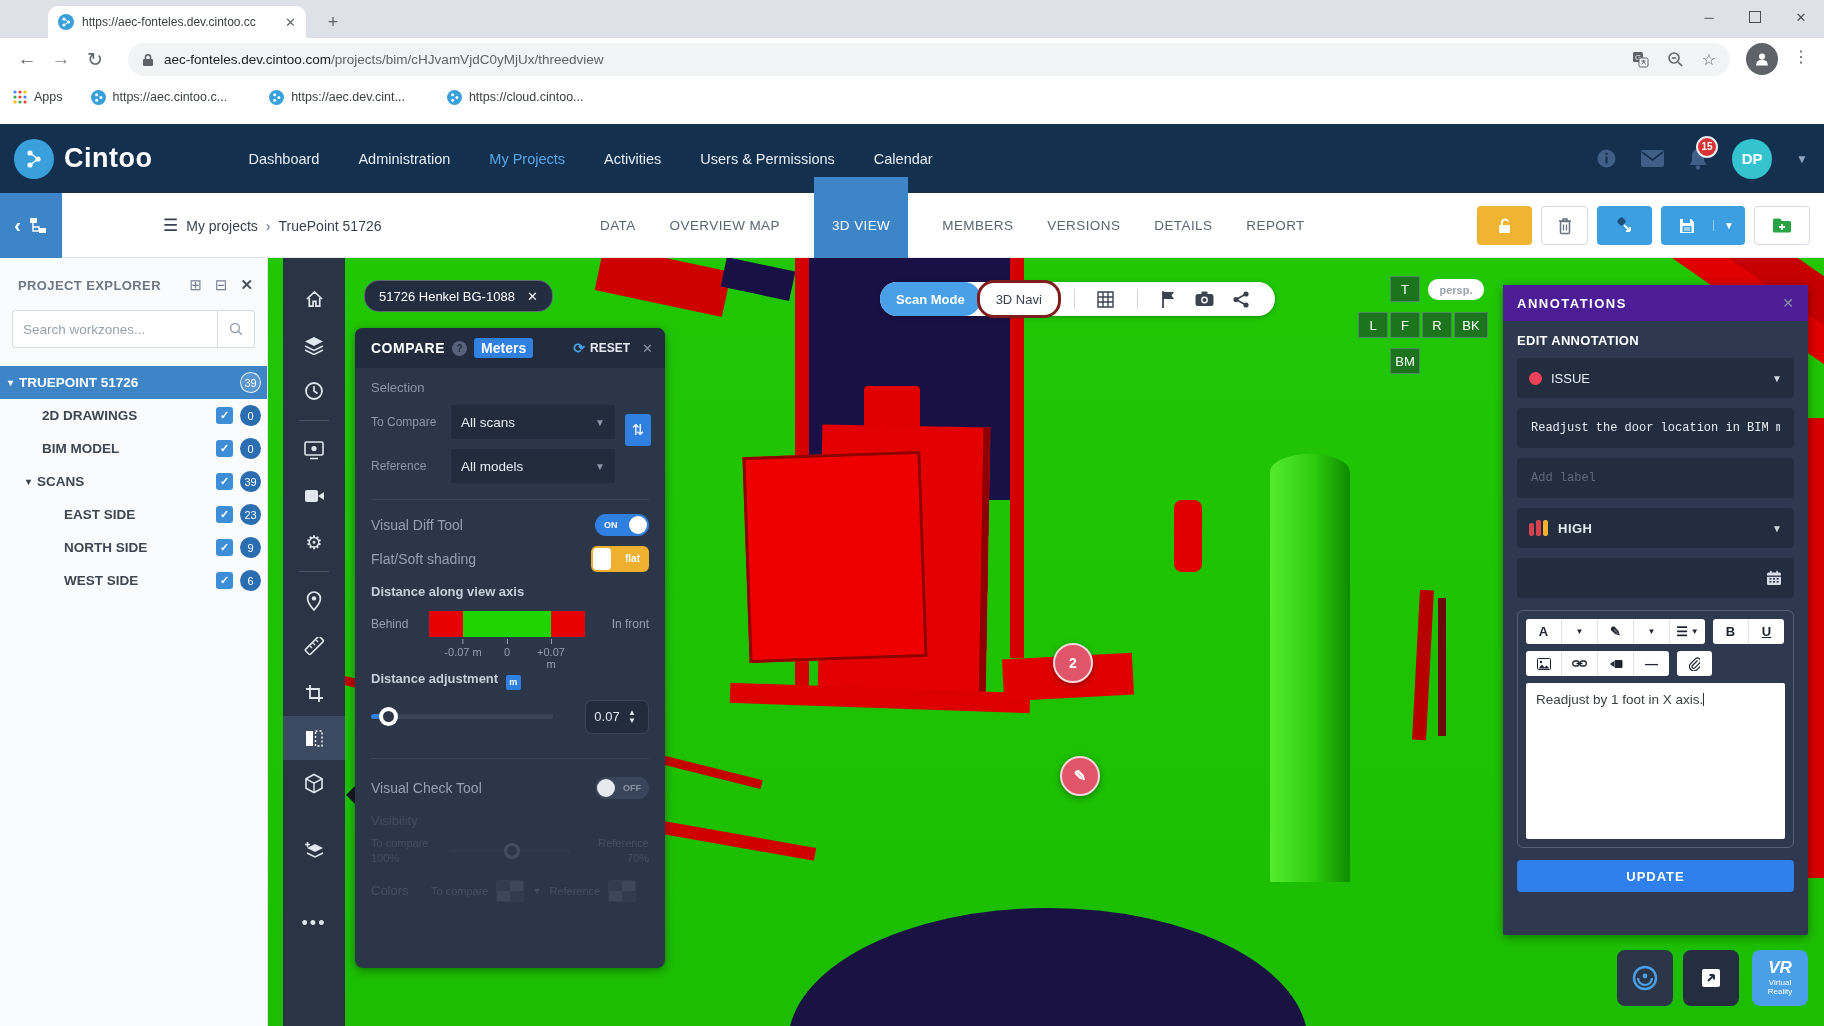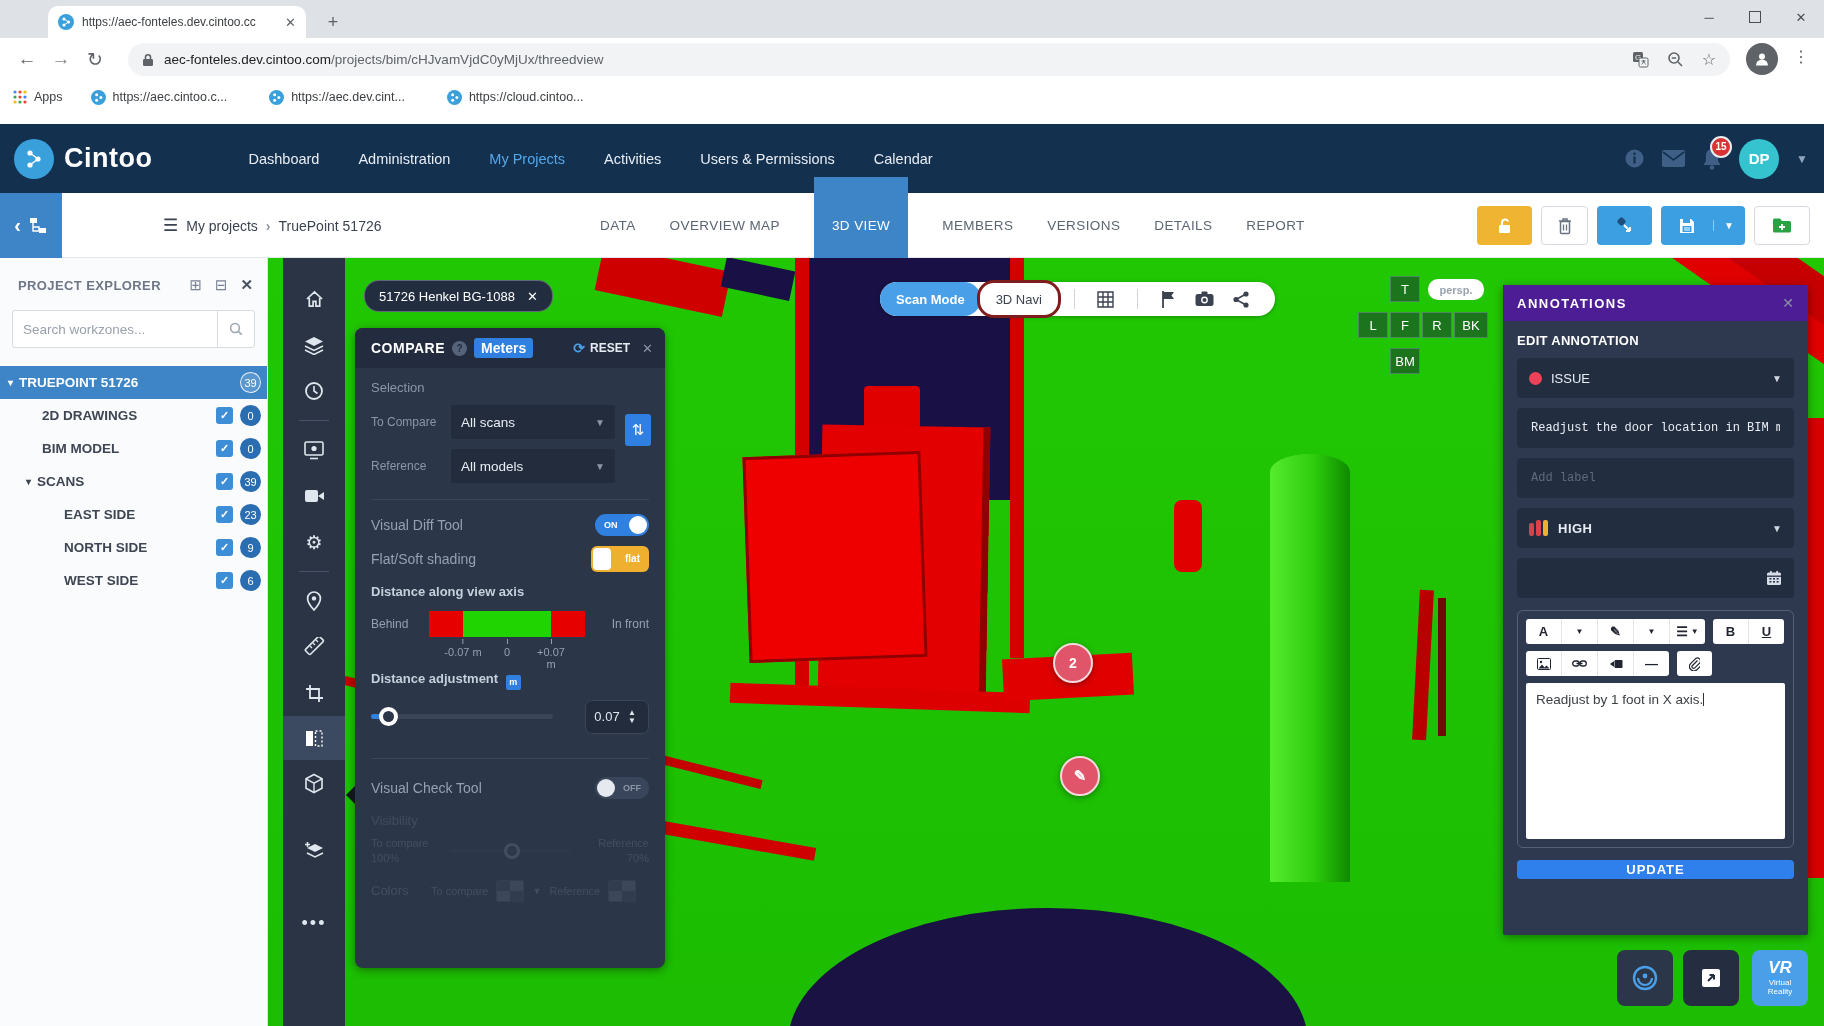--- a/index.html
+++ b/index.html
@@ -24,21 +24,21 @@
   .bookmarks{position:absolute;left:0;top:80px;width:1824px;height:44px;background:#fff;display:flex;align-items:flex-start}
   .bmrow{display:flex;align-items:center;height:30px;margin-top:2px}
   .bmitem{display:flex;align-items:center;gap:7px;font-size:12.5px;color:#3c4043;margin-right:42px}
   
   .appheader{position:absolute;left:0;top:124px;width:1824px;height:69px;background:#14304f;display:flex;align-items:center}
   .logo{width:40px;height:40px;border-radius:50%;background:#3aa0dc;margin-left:14px;display:flex;align-items:center;justify-content:center}
   .brand{color:#fff;font-size:27px;font-weight:bold;margin-left:10px;letter-spacing:.5px}
   .mainnav{display:flex;gap:39px;margin-left:96px}
   .mainnav span{color:#e8edf4;font-size:14.5px}
   .mainnav span.active{color:#54a7e8}
-  .hicons{margin-left:auto;display:flex;align-items:center;gap:17px;margin-right:16px;color:#3f5f86}
+  .hicons{margin-left:auto;display:flex;align-items:center;gap:24px;margin-right:16px;color:#3f5f86}
   .bellwrap{position:relative}
   .badge{position:absolute;top:-12px;right:-10px;width:22px;height:22px;border-radius:50%;background:#d93434;border:2px solid #e9eef3;color:#fff;font-size:10px;font-weight:bold;display:flex;align-items:center;justify-content:center;box-sizing:border-box}
   .dpavatar{width:40px;height:40px;border-radius:50%;background:#35c4cf;color:#fff;font-weight:bold;font-size:15px;display:flex;align-items:center;justify-content:center}
   .hchev{color:#8fa5bf;font-size:12px}
   
   .projectbar{position:absolute;left:0;top:193px;width:1824px;height:65px;background:#fff;border-bottom:1px solid #e4e7eb;box-sizing:border-box}
   .backblock{position:absolute;left:0;top:0;width:62px;height:65px;background:#3d85c6;display:flex;align-items:center;justify-content:center;gap:7px;color:#fff}
   .crumbs{position:absolute;left:163px;top:0;height:65px;display:flex;align-items:center;gap:8px;font-size:14px;color:#3b4250}
   .ptabs{position:absolute;left:600px;top:0;height:65px;display:flex;align-items:center;gap:34px}
   .ptab{font-size:13.5px;color:#5b6673;letter-spacing:.4px}
@@ -154,21 +154,21 @@
   .bars{display:flex;align-items:flex-end;gap:2px;margin-right:10px}
   .bars i{display:block;width:5px;border-radius:2px}
   .editor{border:1px solid #55617a;border-radius:6px;margin-top:12px;padding:8px}
   .erow{display:flex;gap:8px;margin-bottom:7px}
   .egrp{display:flex;background:#fff;border-radius:3px;overflow:hidden}
   .ebtn{min-width:25px;height:25px;display:flex;align-items:center;justify-content:center;color:#1f2430;font-size:13px;font-weight:bold;padding:0 5px;border-right:1px solid #e1e4e8}
   .egrp .ebtn:last-child{border-right:0}
   .ebtn .mini{font-size:8px;margin-left:3px}
   .desc{background:#fff;border-radius:2px;height:140px;padding:8px 10px;color:#3c4043;font-size:13.5px;line-height:18px}
   .cursorbar{display:inline-block;width:1px;height:13px;background:#333;vertical-align:-2px}
-  .updbtn{margin:12px 14px 0 14px;height:19px;background:#2f80ed;border-radius:4px;color:#fff;font-size:13px;font-weight:bold;letter-spacing:1px;display:flex;align-items:center;justify-content:center}
+  .updbtn{margin:12px 14px 0 14px;height:32px;background:#2f80ed;border-radius:4px;color:#fff;font-size:13px;font-weight:bold;letter-spacing:1px;display:flex;align-items:center;justify-content:center}
   
   .vrbtn{position:absolute;width:56px;height:56px;border-radius:8px;z-index:6;display:flex;align-items:center;justify-content:center;flex-direction:column}
   .vrlogo{color:#fff;font-weight:bold;font-size:17px;font-style:italic;line-height:16px}
   .vrtxt{color:#fff;font-size:8px;line-height:9px;text-align:center;margin-top:2px}
   svg{display:block}
 </style>
 </head>
 <body>
 
 <div class="screen">

